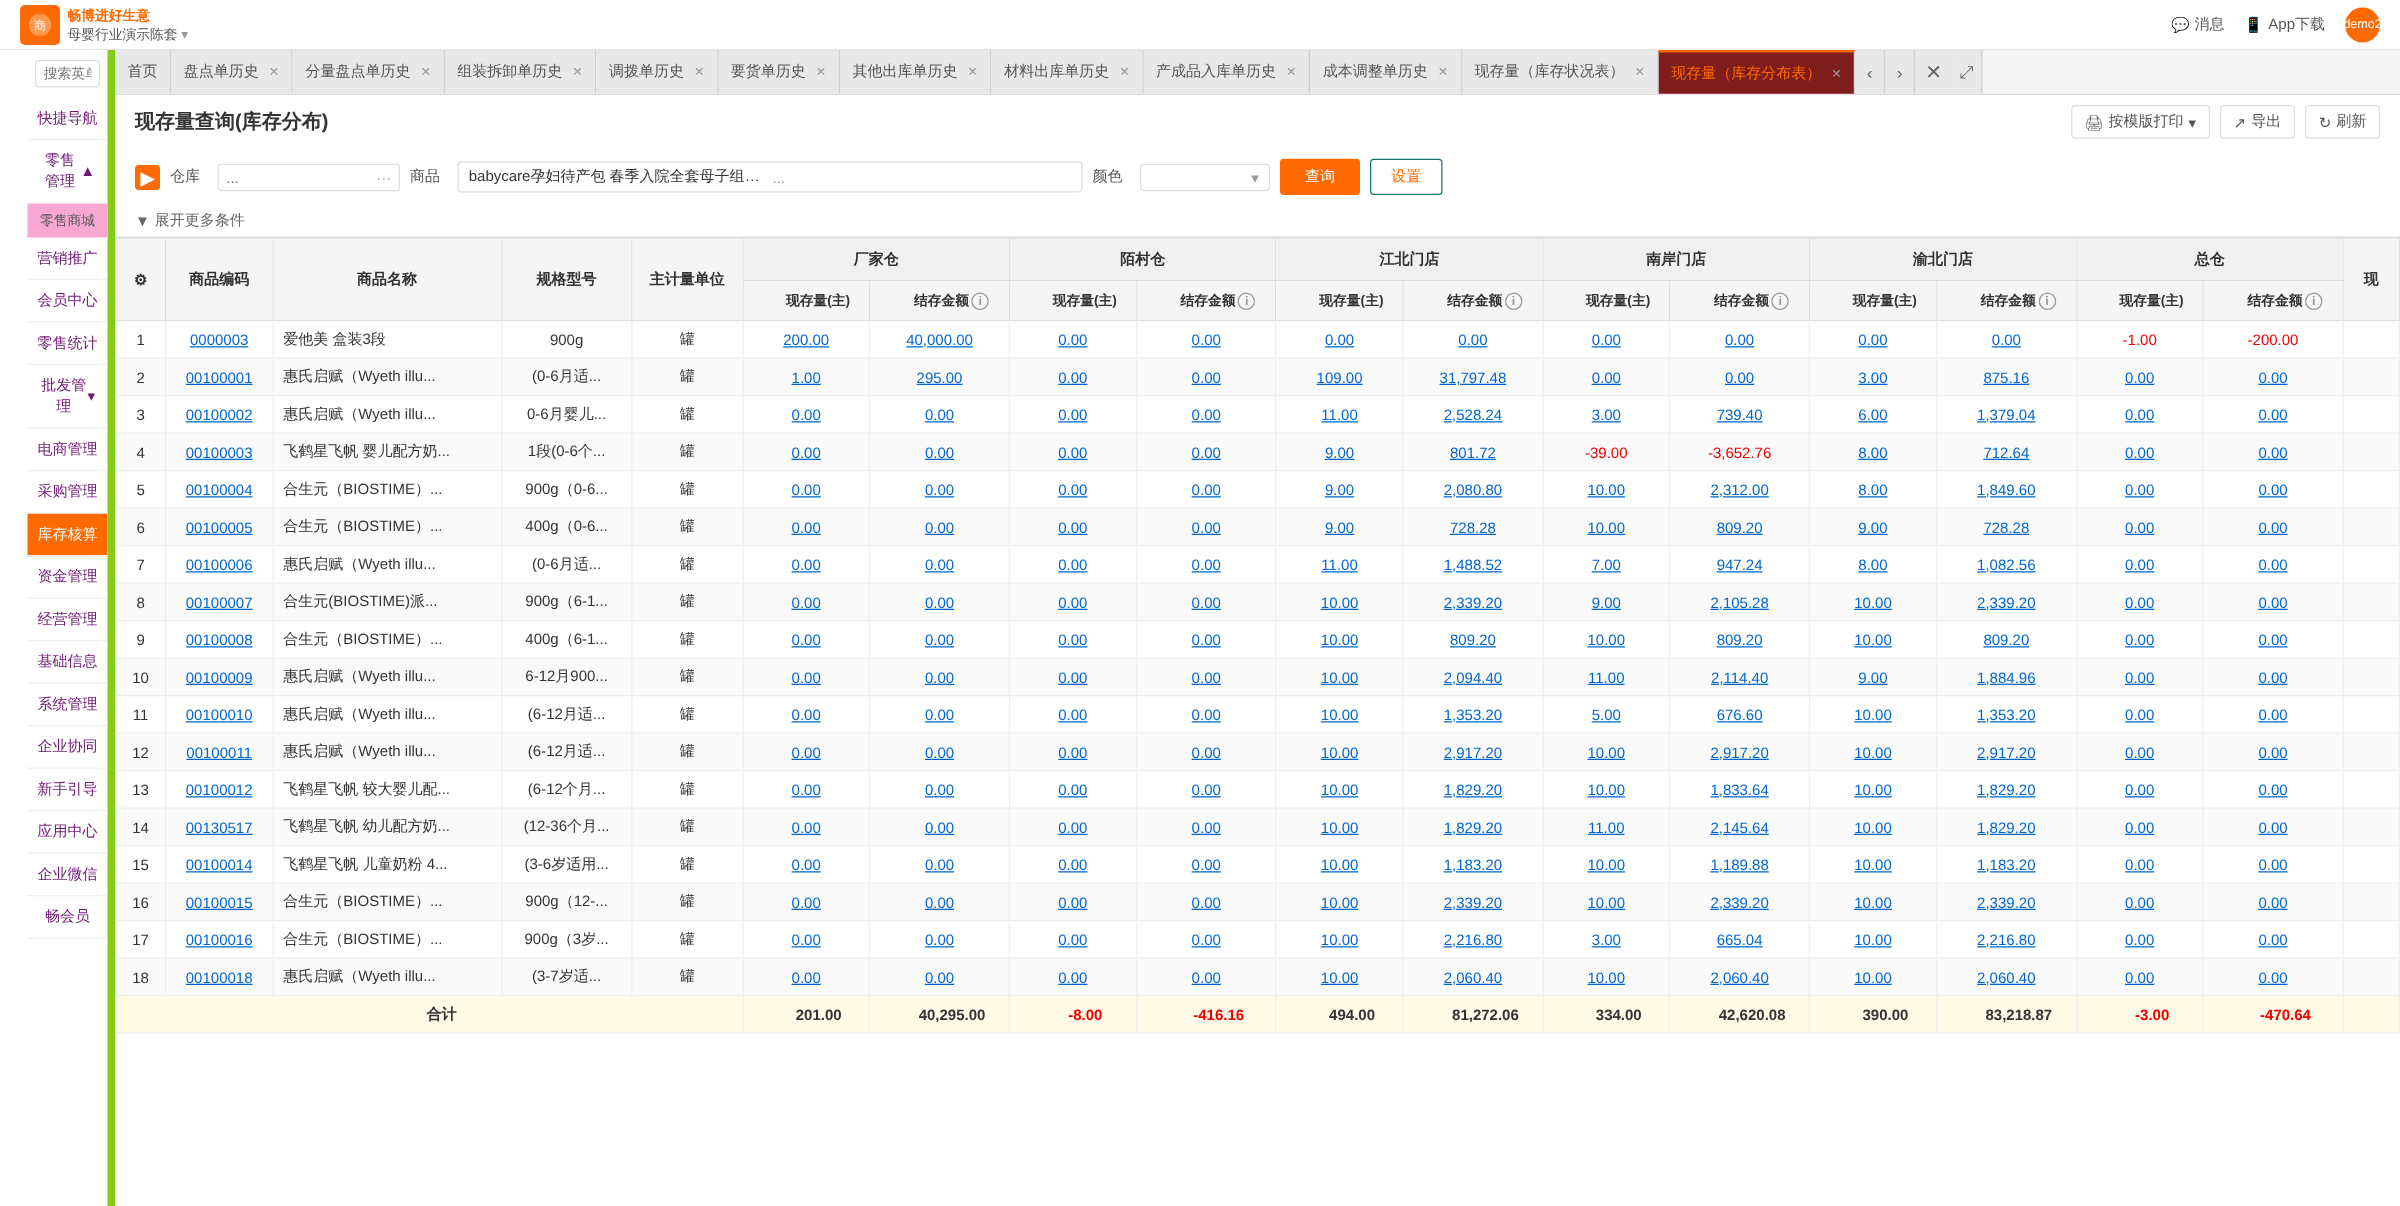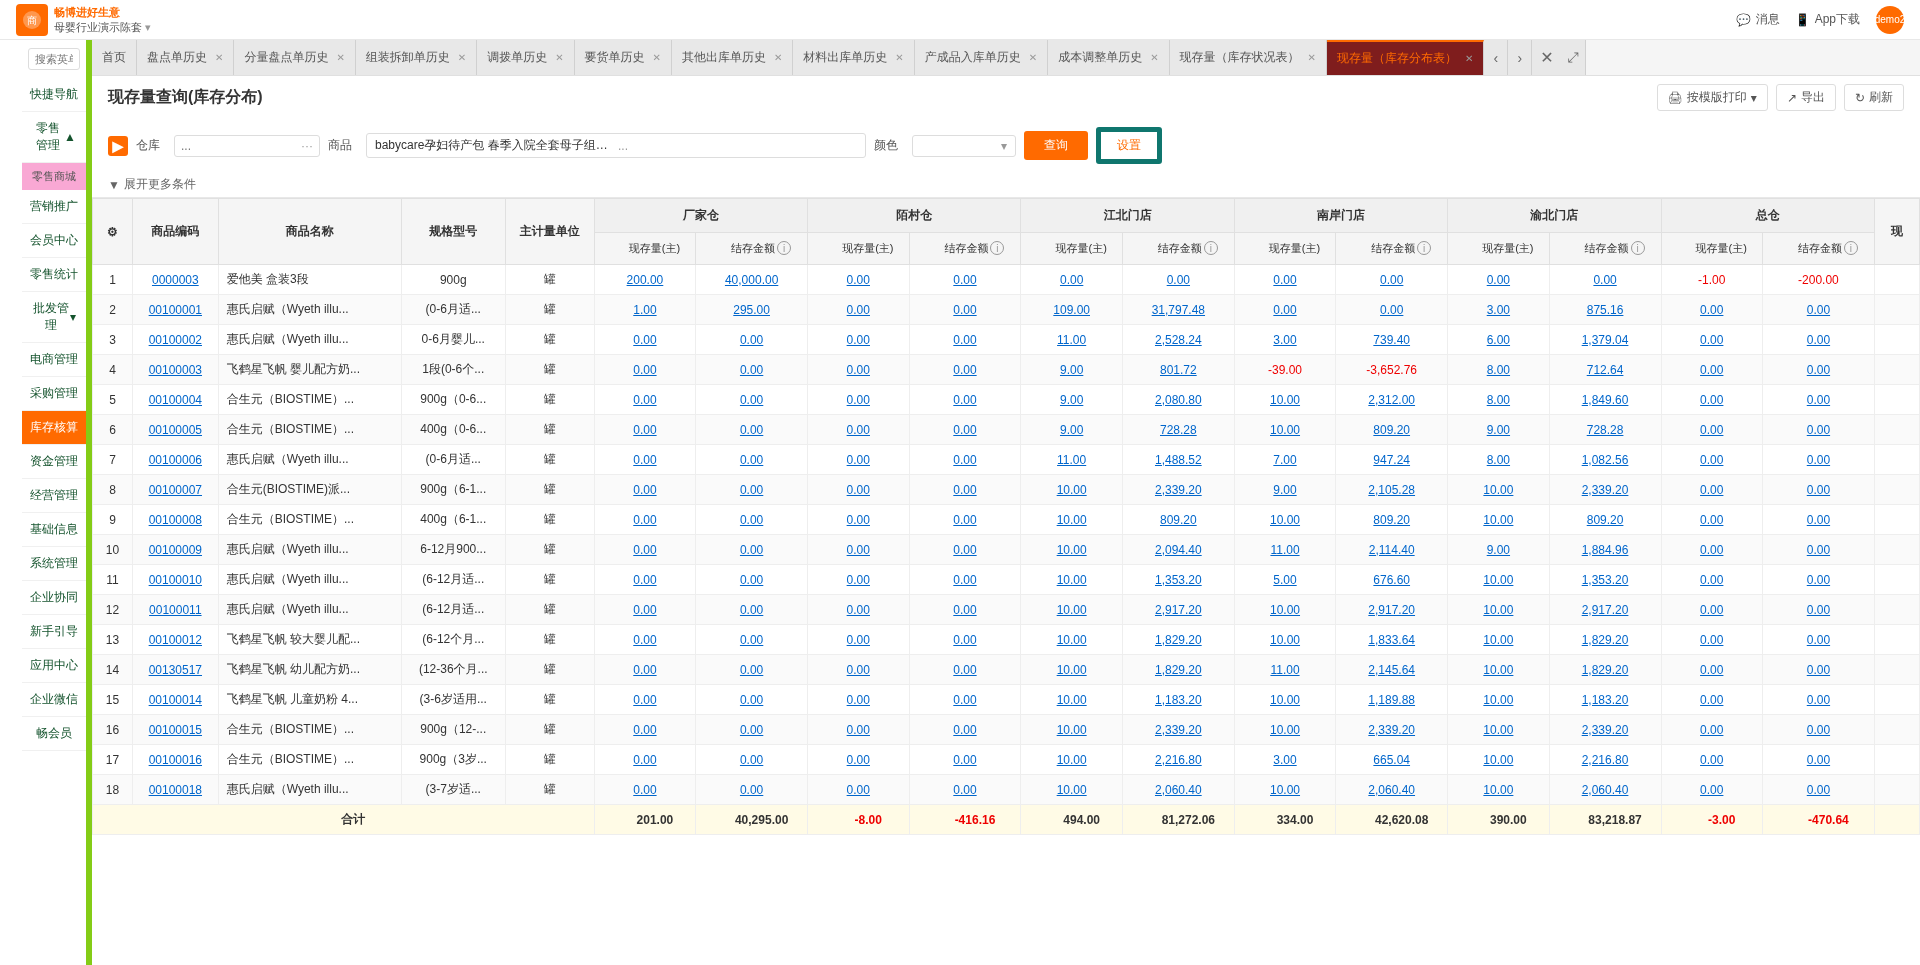--- a/index.html
+++ b/index.html
@@ -17,21 +17,21 @@
     
     .logo-area { display: flex; align-items: center; gap: 6px; }
     .logo-icon { width: 32px; height: 32px; background: #ff6a00; border-radius: 4px; display: flex; align-items: center; justify-content: center; }
     .top-right { display: flex; align-items: center; gap: 16px; }
     .top-btn { display: flex; align-items: center; gap: 4px; color: #555; cursor: pointer; font-size: 12px; }
     .avatar { width: 28px; height: 28px; border-radius: 50%; background: #ff6a00; display: flex; align-items: center; justify-content: center; color: white; font-size: 11px; }
 
     
     .sidebar-search { padding: 8px 6px; }
     .sidebar-search input { width: 100%; padding: 4px 6px; border: 1px solid #ddd; border-radius: 3px; font-size: 11px; }
-    .sidebar-item { padding: 8px 6px; text-align: center; cursor: pointer; color: #14532d; font-size: 12px; border-bottom: 1px solid #f0f0f0; }
+    .sidebar-item { padding: 8px 6px; text-align: center; cursor: pointer; color: #701a75; font-size: 12px; border-bottom: 1px solid #f0f0f0; }
     .sidebar-item.active { background: #ff6a00; color: white; }
     .sidebar-item.has-arrow { display: flex; align-items: center; justify-content: space-between; padding: 8px 10px; }
     .sidebar-sub { padding: 6px 10px; font-size: 11px; color: #555; cursor: pointer; background: #f9a8d4; }
 
     
     .tab-item { display: flex; align-items: center; height: 36px; padding: 0 10px; font-size: 12px; color: #555; background: #e8e8e8; border-right: 1px solid #d0d0d0; cursor: pointer; white-space: nowrap; gap: 4px; flex-shrink: 0; }
     .tab-item.active { background: #7f1d1d; color: #ff6a00; border-top: 2px solid #ff6a00; }
     .tab-item .close-x { color: #999; font-size: 10px; margin-left: 4px; }
     .tab-nav-btn { width: 24px; height: 36px; display: flex; align-items: center; justify-content: center; cursor: pointer; color: #666; background: #e8e8e8; border-right: 1px solid #d0d0d0; flex-shrink: 0; font-size: 14px; }
     .tab-close-all { display: flex; align-items: center; height: 36px; padding: 0 8px; cursor: pointer; color: #666; background: #e8e8e8; flex-shrink: 0; font-size: 16px; }
@@ -46,37 +46,37 @@
     
     .filter-bar { display: flex; align-items: center; gap: 8px; padding: 8px 0; flex-wrap: wrap; }
     .filter-toggle { width: 20px; height: 20px; background: #ff6a00; color: white; border-radius: 3px; display: flex; align-items: center; justify-content: center; cursor: pointer; font-size: 14px; font-weight: bold; }
     .filter-label { color: #555; font-size: 12px; min-width: 30px; }
     .filter-input-wrap { display: flex; align-items: center; border: 1px solid #ddd; border-radius: 3px; background: #fff; padding: 3px 6px; min-width: 120px; }
     .filter-input-wrap input { border: none; outline: none; font-size: 12px; width: 100%; background: transparent; }
     .filter-product-box { display: flex; align-items: center; border: 1px solid #ddd; border-radius: 3px; background: #fff; padding: 3px 8px; flex: 1; min-width: 300px; max-width: 500px; }
     .filter-product-box span { color: #333; font-size: 12px; flex: 1; }
     .filter-color-box { display: flex; align-items: center; border: 1px solid #ddd; border-radius: 3px; background: #fff; padding: 3px 8px; min-width: 80px; }
     .btn-query { background: #ff6a00; color: white; border: none; border-radius: 3px; padding: 6px 20px; cursor: pointer; font-size: 12px; }
-    .btn-setting { background: #fff; color: #ff6a00; border: 5px solid #0f766e; border-radius: 3px; padding: 5px 16px; cursor: pointer; font-size: 12px; }
+    .btn-setting { background: #fff; color: #ff6a00; border: 1px solid #0f766e; border-radius: 3px; padding: 5px 16px; cursor: pointer; font-size: 12px; }
     .expand-conditions { display: flex; align-items: center; gap: 4px; color: #666; font-size: 12px; cursor: pointer; margin-top: 4px; margin-bottom: 4px; }
 
     
     .table-wrap { flex: 1; overflow: auto; background: #fff; margin: 0; }
     .data-table { width: 100%; border-collapse: collapse; font-size: 12px; min-width: 1800px; }
     .data-table th { background: #f5f5f5; padding: 8px 6px; text-align: center; font-weight: 600; color: #333; border: 1px solid #e0e0e0; white-space: nowrap; position: sticky; top: 0; z-index: 2; }
     .data-table th.group-header { background: #f0f0f0; }
     .data-table td { padding: 6px 8px; text-align: center; border: 1px solid #eee; color: #333; white-space: nowrap; }
     .data-table tr:nth-child(even) td { background: #fafafa; }
     .data-table td.num { color: #0066cc; text-decoration: underline; cursor: pointer; }
     .data-table td.neg { color: #e00; }
     .data-table .col-no { width: 40px; }
     .summary-row td { background: #fffbe6 !important; font-weight: bold; color: #333; padding-left: 28px; }
     .summary-row td.neg { color: #e00; font-weight: bold; }
     .gear-icon { display: inline-block; cursor: pointer; }
-    th.sub-header { font-weight: normal; font-size: 11px; padding-left: 25px; }
+    th.sub-header { font-weight: bold; font-size: 11px; padding-left: 25px; }
     .info-icon { display: inline-block; width: 14px; height: 14px; border-radius: 50%; border: 1px solid #999; color: #999; font-size: 10px; text-align: center; line-height: 13px; margin-left: 2px; cursor: pointer; }
 
     
     ::-webkit-scrollbar { width: 6px; height: 6px; }
     ::-webkit-scrollbar-thumb { background: #ccc; border-radius: 3px; }
     ::-webkit-scrollbar-track { background: #f5f5f5; }
   </style>
 </head>
 <body>
 

